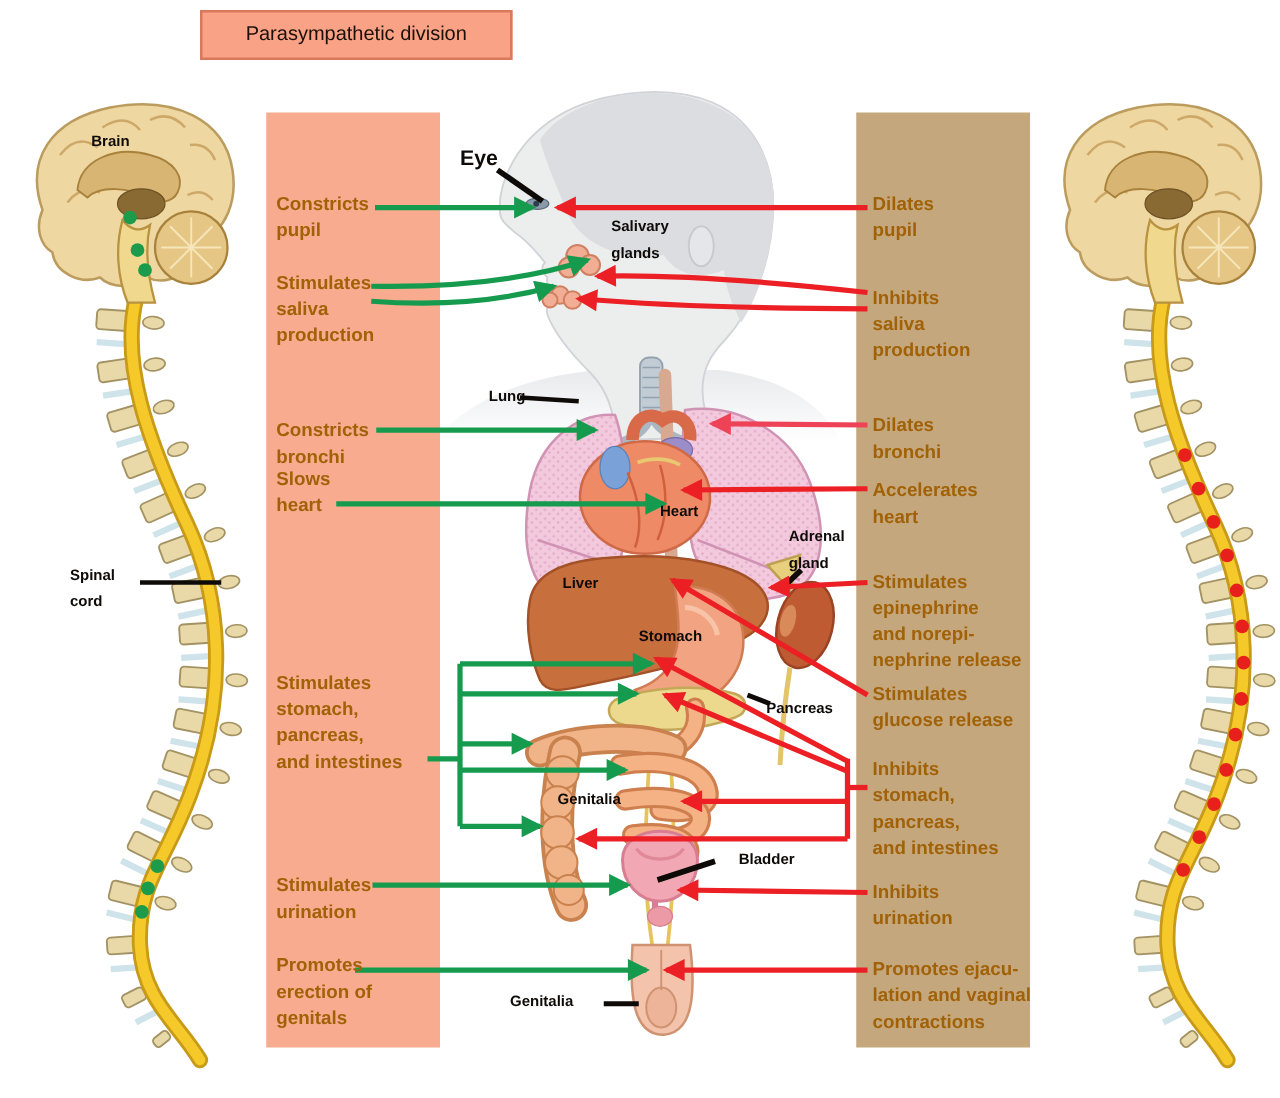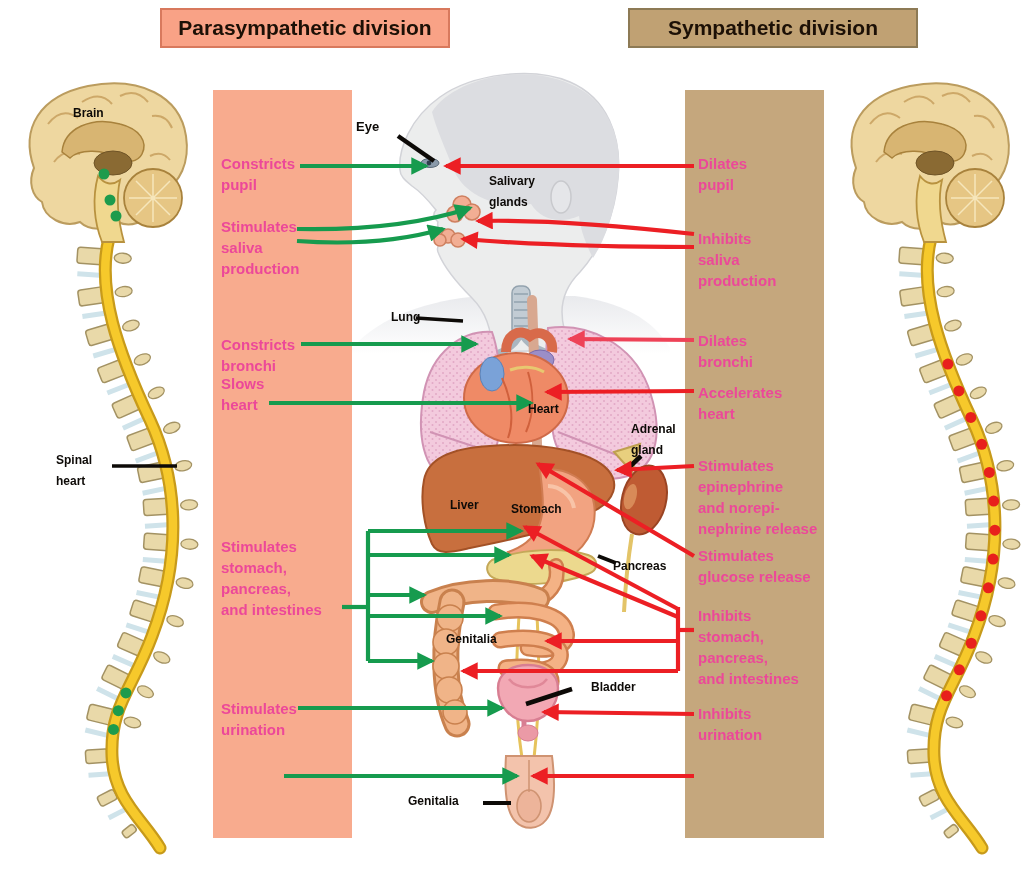--- a/index.html
+++ b/index.html
@@ -1,37 +1,36 @@
 <!DOCTYPE html>
 <html><head>
 <meta charset="utf-8">
 <style>
   html,body{margin:0;padding:0;background:#fff;}
   .canvas{position:relative;width:1024px;height:878px;background:#fff;overflow:hidden;
           font-family:"Liberation Sans","DejaVu Sans",sans-serif;}
-  .hdr{position:absolute;top:8px;height:40px;width:290px;display:flex;align-items:center;justify-content:center;
-       font-size:21px;font-weight:bold;color:#1c1006;box-sizing:border-box;}
+  .hdr{position:absolute;top:8px;height:40px;width:250px;display:flex;align-items:center;justify-content:center;
+       font-size:16px;font-weight:normal;color:#1c1006;box-sizing:border-box;}
   .hdr.left{left:160px;background:#f9a286;border:2px solid #d8795d;}
   .hdr.right{left:628px;background:#c0a173;border:2px solid #8d7a55;}
   .panel{position:absolute;top:90px;height:748px;width:139px;}
   .panel.left{left:213px;background:#f8ab8e;}
   .panel.right{left:685px;background:#c5a77d;}
   svg#art{position:absolute;left:0;top:0;}
-  .lbl,.effect{position:absolute;font-weight:bold;color:#ec4899;white-space:pre-line;line-height:21px;}
+  .lbl,.effect{position:absolute;font-weight:bold;color:#a16207;white-space:pre-line;line-height:21px;}
   .effect{font-size:15px;width:150px;}
   .lbl{font-size:12px;color:#0d0a07;}
-  .lbl.big{font-size:13px;}
+  .lbl.big{font-size:17px;margin-left:12px;}
 </style>
 </head>
 <body>
 
 <div class="canvas">
 
   <div class="hdr left">Parasympathetic division</div>
-  <div class="hdr right">Sympathetic division</div>
   <div class="panel left"></div>
   <div class="panel right"></div>
 
   <svg id="art" width="1024" height="878" viewBox="0 0 1024 878">
     <defs>
       <marker id="mG" viewBox="0 0 6 6" refX="5" refY="3" markerWidth="5.4" markerHeight="4.2" orient="auto">
           <path d="M0,0 L6,3 L0,6 Z" fill="#169b4e"></path>
         </marker>
       <marker id="mR" viewBox="0 0 6 6" refX="5" refY="3" markerWidth="5.4" markerHeight="4.2" orient="auto">
           <path d="M0,0 L6,3 L0,6 Z" fill="#ec1f24"></path>
@@ -260,29 +259,29 @@
       <path d="M678,617 L532,556" marker-end="url(#mR)"></path>
       <path d="M678,641 L547,641" marker-end="url(#mR)"></path>
       <path d="M678,671 L463,671" marker-end="url(#mR)"></path>
       <path d="M694,714 L544,712" marker-end="url(#mR)"></path>
       <path d="M694,776 L533,776" marker-end="url(#mR)"></path>
     </g>
   </svg>
 
   <div class="lbl" style="left:73px;top:103px">Brain</div>
   <div class="lbl" style="left:56px;top:450px">Spinal
-heart</div>
+cord</div>
   <div class="lbl big" style="left:356px;top:116px">Eye</div>
   <div class="lbl" style="left:489px;top:171px">Salivary
 glands</div>
   <div class="lbl" style="left:391px;top:307px">Lung</div>
   <div class="lbl" style="left:528px;top:399px">Heart</div>
   <div class="lbl" style="left:631px;top:419px">Adrenal
 gland</div>
-  <div class="lbl" style="left:450px;top:495px">Liver</div>
+  <div class="lbl" style="left:450px;top:456px">Liver</div>
   <div class="lbl" style="left:511px;top:499px">Stomach</div>
   <div class="lbl" style="left:613px;top:556px">Pancreas</div>
   <div class="lbl" style="left:446px;top:629px">Genitalia</div>
   <div class="lbl" style="left:591px;top:677px">Bladder</div>
   <div class="lbl" style="left:408px;top:791px">Genitalia</div>
 
   <div class="effect" style="left:221px;top:153px">Constricts
 pupil</div>
   <div class="effect" style="left:221px;top:216px">Stimulates
 saliva
@@ -290,20 +289,23 @@
   <div class="effect" style="left:221px;top:334px">Constricts
 bronchi</div>
   <div class="effect" style="left:221px;top:373px">Slows
 heart</div>
   <div class="effect" style="left:221px;top:536px">Stimulates
 stomach,
 pancreas,
 and intestines</div>
   <div class="effect" style="left:221px;top:698px">Stimulates
 urination</div>
+  <div class="effect" style="left:221px;top:762px">Promotes
+erection of
+genitals</div>
 
   <div class="effect" style="left:698px;top:153px">Dilates
 pupil</div>
   <div class="effect" style="left:698px;top:228px">Inhibits
 saliva
 production</div>
   <div class="effect" style="left:698px;top:330px">Dilates
 bronchi</div>
   <div class="effect" style="left:698px;top:382px">Accelerates
 heart</div>
@@ -312,13 +314,16 @@
 and norepi-
 nephrine release</div>
   <div class="effect" style="left:698px;top:545px">Stimulates
 glucose release</div>
   <div class="effect" style="left:698px;top:605px">Inhibits
 stomach,
 pancreas,
 and intestines</div>
   <div class="effect" style="left:698px;top:703px">Inhibits
 urination</div>
+  <div class="effect" style="left:698px;top:765px">Promotes ejacu-
+lation and vaginal
+contractions</div>
 </div>
 
 </body></html>

